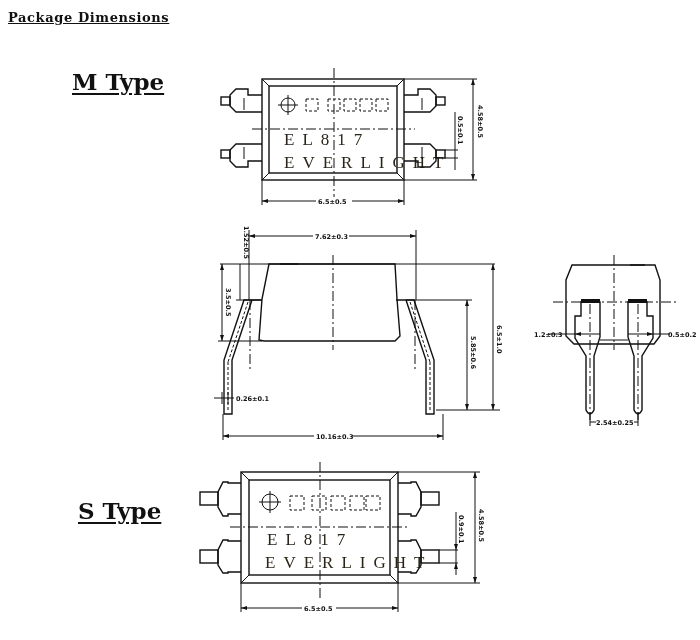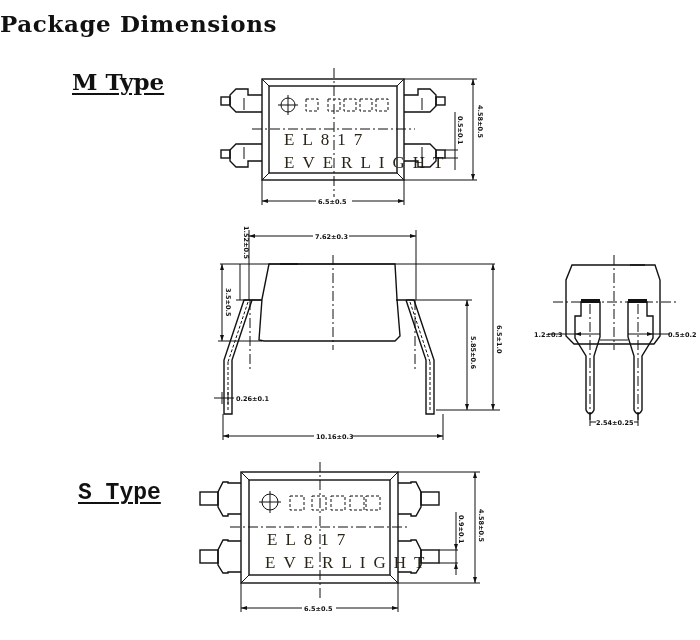--- a/index.html
+++ b/index.html
@@ -1,20 +1,20 @@
 <!DOCTYPE html>
 <html><head>
 <meta charset="utf-8">
 <style>
   html, body { margin: 0; padding: 0; background: #ffffff; }
   body { width: 700px; height: 640px; position: relative; overflow: hidden; font-family: "Liberation Serif", serif; color: #111; }
-  .title { position: absolute; left: 0; top: 10px; font-family: "DejaVu Serif", serif; font-weight: bold; font-size: 23px; letter-spacing: 0.6px; }
+  .title { position: absolute; left: 8px; top: 10px; font-family: "DejaVu Serif", serif; font-weight: bold; font-size: 13px; letter-spacing: 0.6px; text-decoration: underline; }
   .type-label { position: absolute; font-family: "DejaVu Serif", serif; font-weight: bold; font-size: 23px; text-decoration: underline; text-underline-offset: 3px; }
   #m-label { left: 72px; top: 68px; }
-  #s-label { left: 78px; top: 480px; font-family: Liberation Mono, monospace; }
+  #s-label { left: 78px; top: 497px; }
   svg { position: absolute; left: 0; top: 0; }
   .ln { stroke: #111; stroke-width: 1.4; fill: none; }
   .thin { stroke: #111; stroke-width: 1; fill: none; }
   .cl { stroke: #111; stroke-width: 1; fill: none; stroke-dasharray: 10 3 2 3; }
   .dash { stroke: #111; stroke-width: 1; fill: none; stroke-dasharray: 3 2; }
   .dim-txt { font-family: "DejaVu Sans", sans-serif; font-size: 6.5px; fill: #111; font-weight: bold; }
   .mark { font-family: "Liberation Serif", serif; font-size: 17px; fill: #2a2418; letter-spacing: 8px; }
 </style>
 </head>
 <body>

